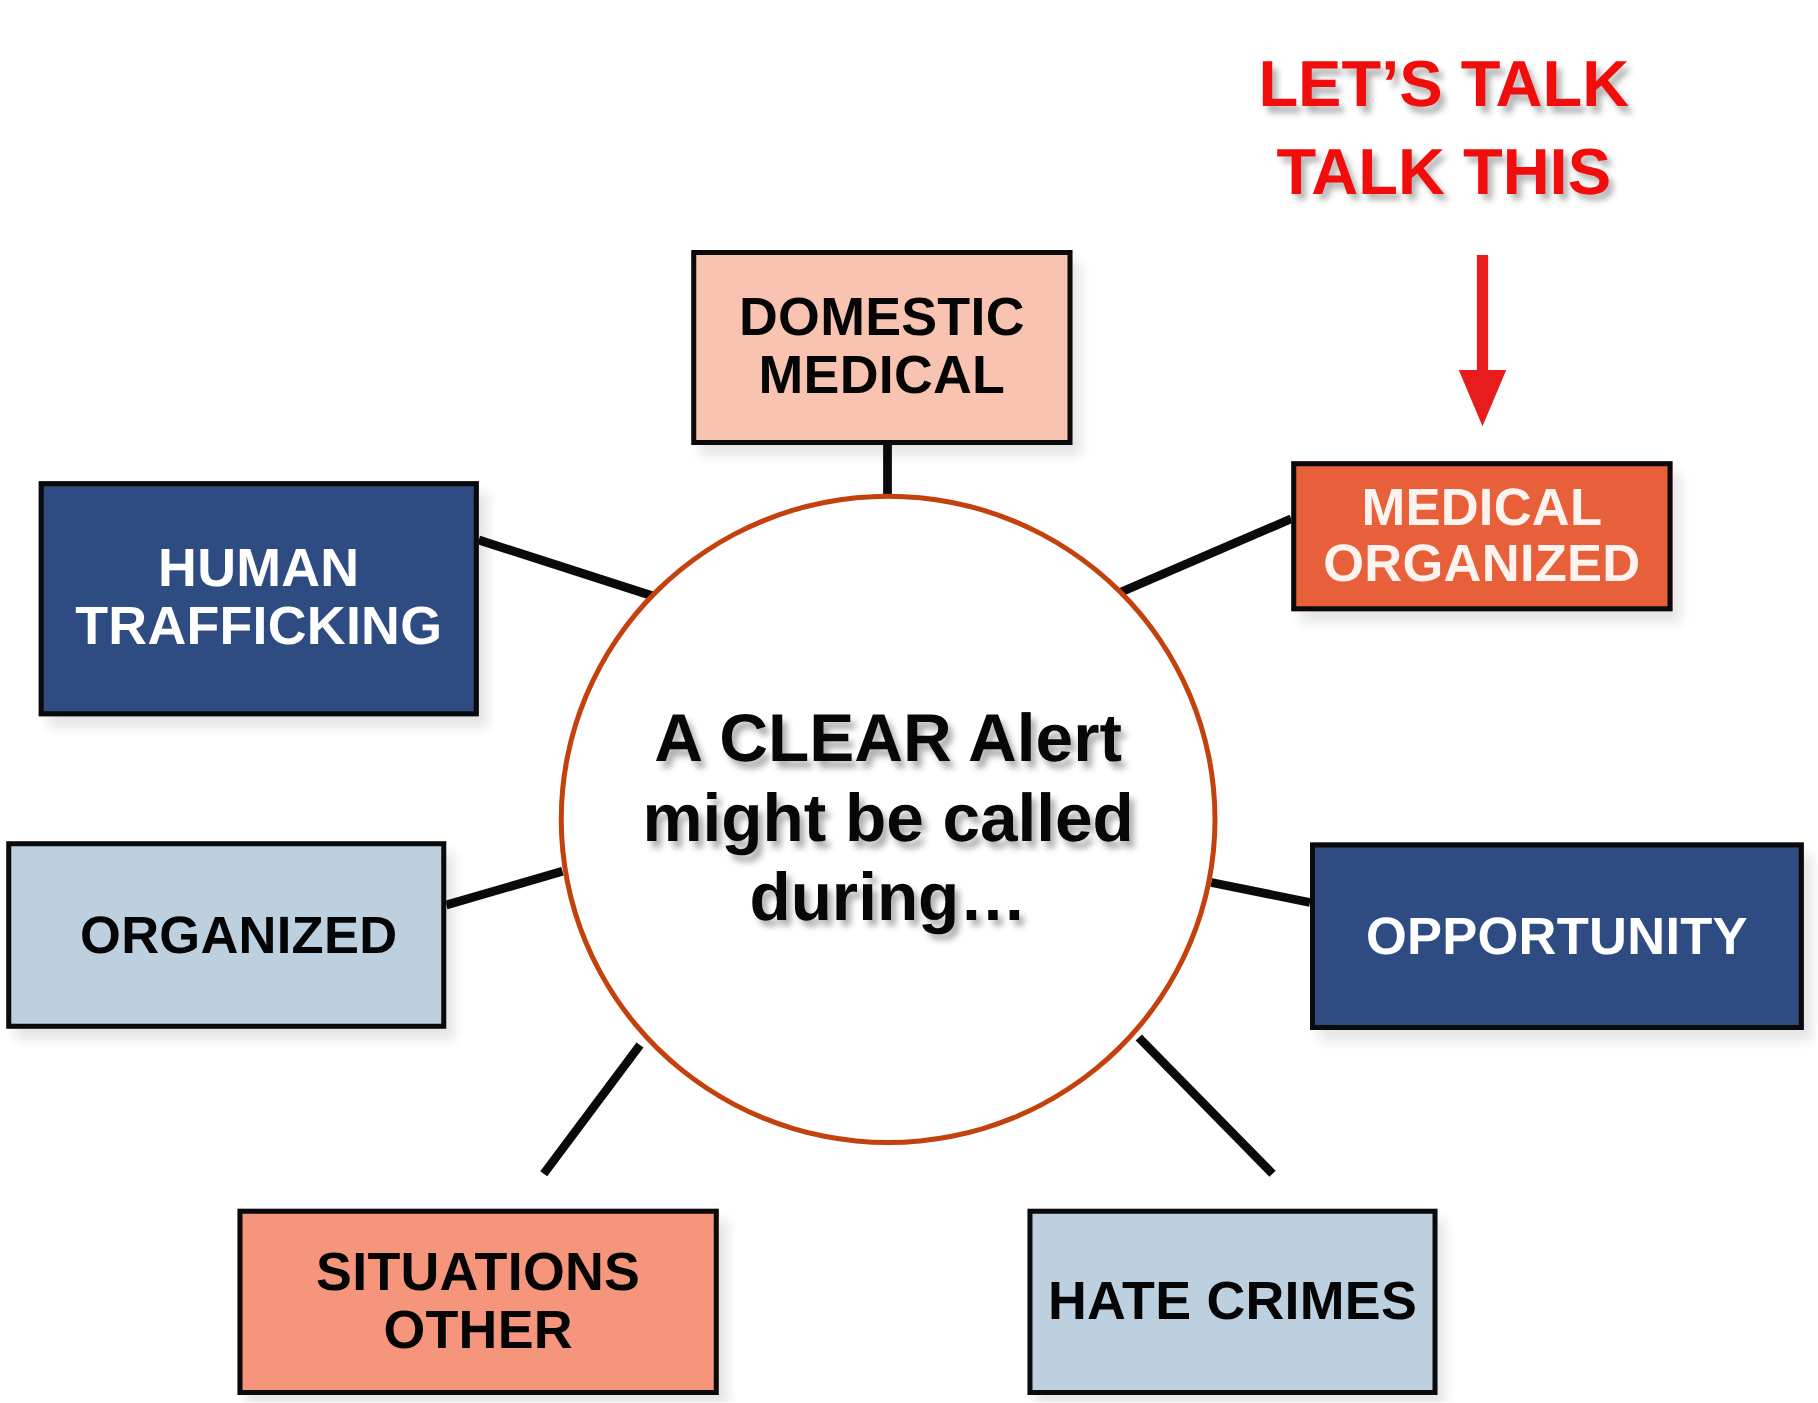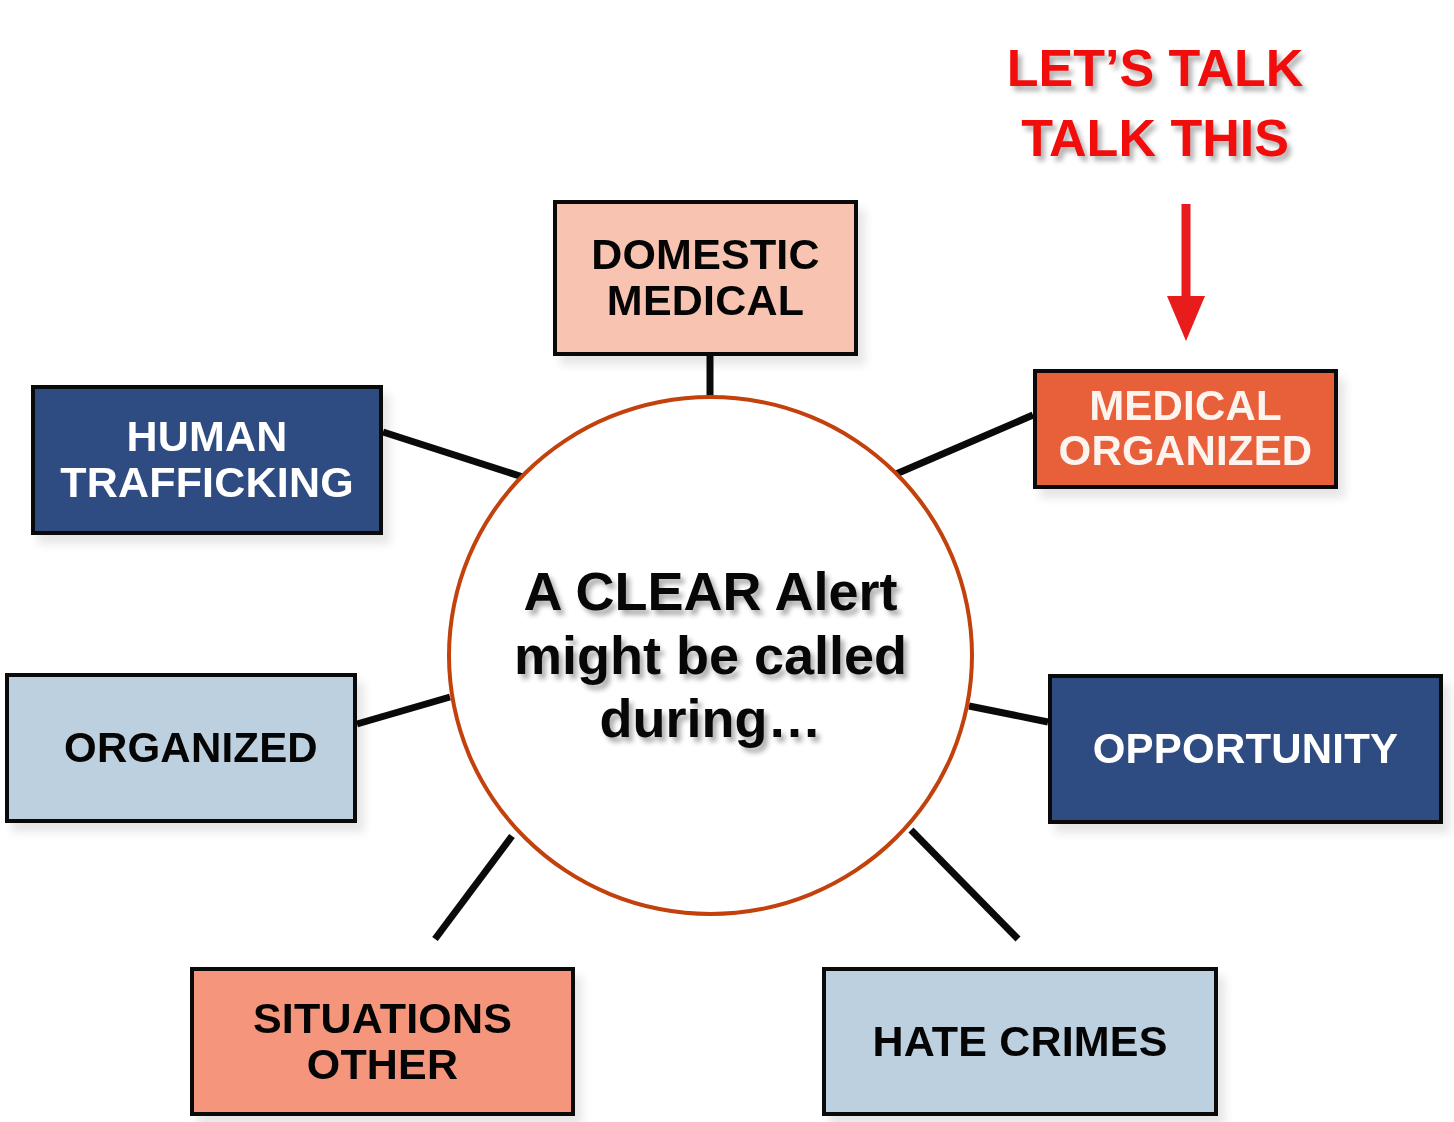--- a/index.html
+++ b/index.html
@@ -49,42 +49,42 @@
   .fill-peach  { background: #F8C3B1; color: #050505; }
   .fill-salmon { background: #F5967C; color: #050505; }
   .fill-steel  { background: #BDD0DF; color: #050505; }
 
   
   #node-domestic-violence {
     left: 553px; top: 172px; width: 305px; height: 156px;
     font-size: 43px;
   }
   #node-human-trafficking {
-    left: 31px;  top: 357px; width: 352px; height: 150px;
+    left: 31px;  top: 357px; width: 352px; height: 188px;
     font-size: 43px;
   }
   #node-medical-episodes {
     left: 1033px; top: 341px; width: 305px; height: 120px;
     font-size: 42px;
   }
   #node-organized-crimes {
     left: 5px;   top: 645px; width: 352px; height: 150px;
     font-size: 42px;
     padding-left: 20px;
   }
   #node-crimes-of-opportunity {
     left: 1048px; top: 646px; width: 395px; height: 150px;
     font-size: 42px;
   }
   #node-other-situations {
     left: 190px; top: 939px; width: 385px; height: 149px;
     font-size: 43px;
   }
   #node-hate-crimes {
-    left: 822px; top: 939px; width: 396px; height: 149px;
+    left: 822px; top: 939px; width: 328px; height: 149px;
     font-size: 43px;
   }
 
   
   #hub {
     position: absolute;
     left: 447px; top: 395px;
     width: 527px; height: 521px;
     border: 4px solid #c2410c;
     border-radius: 50%;

